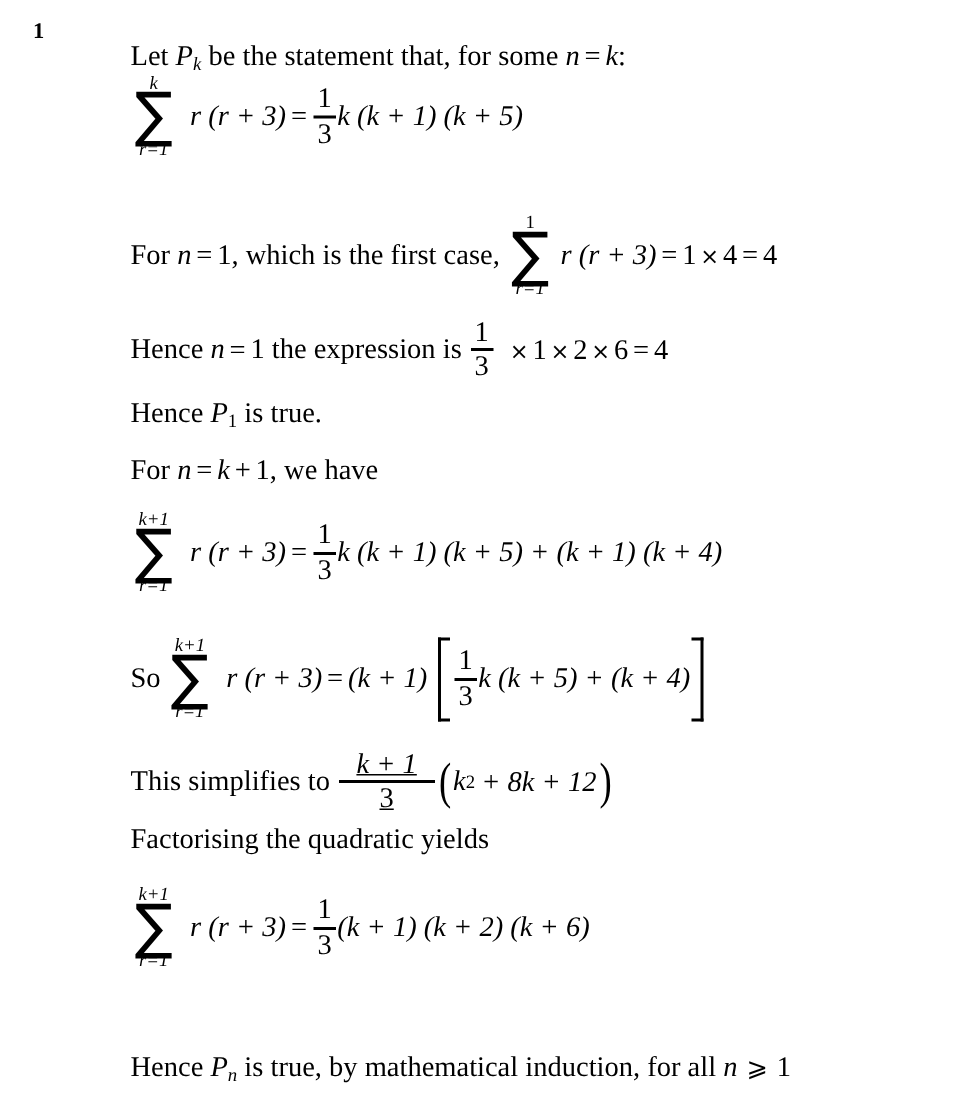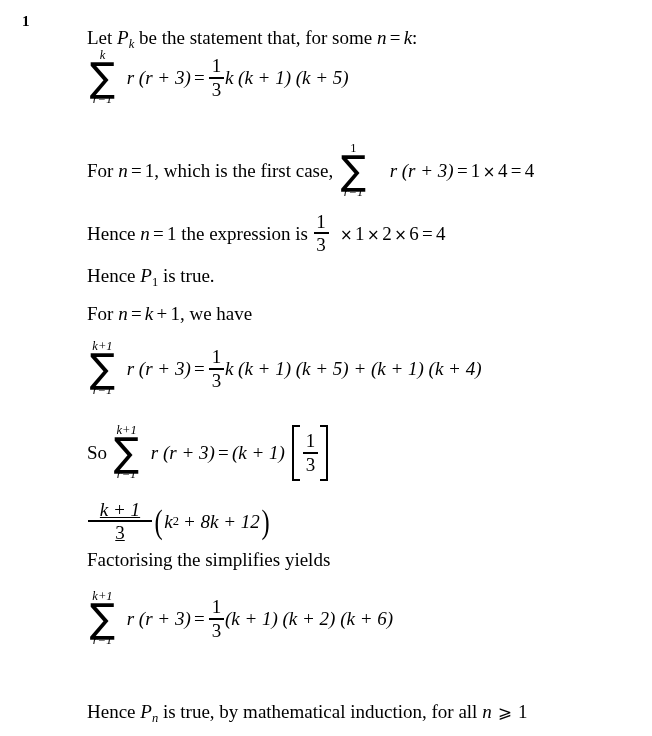--- a/index.html
+++ b/index.html
@@ -160,21 +160,21 @@
         <span class="bar"></span>
         <span class="den">3</span>
       </span><span class="v mid">k (k + 1) (k + 5)</span>
   </div>
 
   <div class="line" style="top:142px;">
     <span class="mid">For </span><span class="v mid">n</span><span class="op mid">=</span><span class="mid">1</span><span class="mid">, which is the first case, </span><span class="sum">
         <span class="lim upper" style="font-style:normal;">1</span>
         <span class="sig">∑</span>
         <span class="lim lower">r=1</span>
-      </span><span class="mid" style="margin-left:16px;">
+      </span><span class="mid" style="margin-left:0;">
       <span class="v">r (r + 3)</span><span class="op">=</span><span>1</span><span class="times op">×</span><span>4</span><span class="op">=</span><span>4</span></span>
   </div>
 
   <div class="line" style="top:212px;">
     <span class="mid">Hence </span><span class="v mid">n</span><span class="op mid">=</span><span class="mid">1</span><span class="mid"> the expression is </span><span class="frac narrow">
         <span class="num">1</span>
         <span class="bar"></span>
         <span class="den">3</span>
       </span><span class="mid" style="margin-left:3px;">
       <span class="times op">×</span><span>1</span><span class="times op">×</span><span>2</span><span class="times op">×</span><span>6</span><span class="op">=</span><span>4</span></span>
@@ -204,32 +204,32 @@
   <div class="line" style="top:424px;">
     <span class="mid">So</span><span class="sum" style="margin-left:6px;">
         <span class="lim upper">k+1</span>
         <span class="sig">∑</span>
         <span class="lim lower">r=1</span>
       </span><span class="mid" style="margin-left:4px;">
       <span class="v">r (r + 3)</span><span class="op">=</span><span class="v">(k + 1)</span></span><span class="brk-l" style="margin-left:7px;"><span class="stem"></span></span><span class="frac narrow" style="margin-left:2px;">
         <span class="num">1</span>
         <span class="bar"></span>
         <span class="den">3</span>
-      </span><span class="brk-r"><span class="stem"></span></span>
+      </span><span class="v mid">k (k + 5) + (k + 4)</span><span class="brk-r"><span class="stem"></span></span>
   </div>
 
   <div class="line" style="top:500px;">
-    <span class="frac wide" style="min-width:64px;text-decoration:underline;">
+    <span class="mid">This simplifies to </span><span class="frac wide" style="min-width:64px;text-decoration:underline;">
         <span class="num v">k + 1</span>
         <span class="bar"></span>
         <span class="den">3</span>
       </span><span class="big-paren">(</span><span class="v mid">k</span><sup class="mid">2</sup><span class="v mid" style="margin-left:4px;">+ 8k + 12</span><span class="big-paren">)</span>
   </div>
 
-  <div class="line" style="top:550px;">Factorising the simplifies yields</div>
+  <div class="line" style="top:550px;">Factorising the quadratic yields</div>
 
   <div class="line" style="top:590px;">
     <span class="sum">
       <span class="lim upper">k+1</span>
       <span class="sig">∑</span>
       <span class="lim lower">r=1</span>
     </span><span class="mid" style="margin-left:4px;">
       <span class="v">r (r + 3)</span><span class="op">=</span></span><span class="frac narrow">
         <span class="num">1</span>
         <span class="bar"></span>

